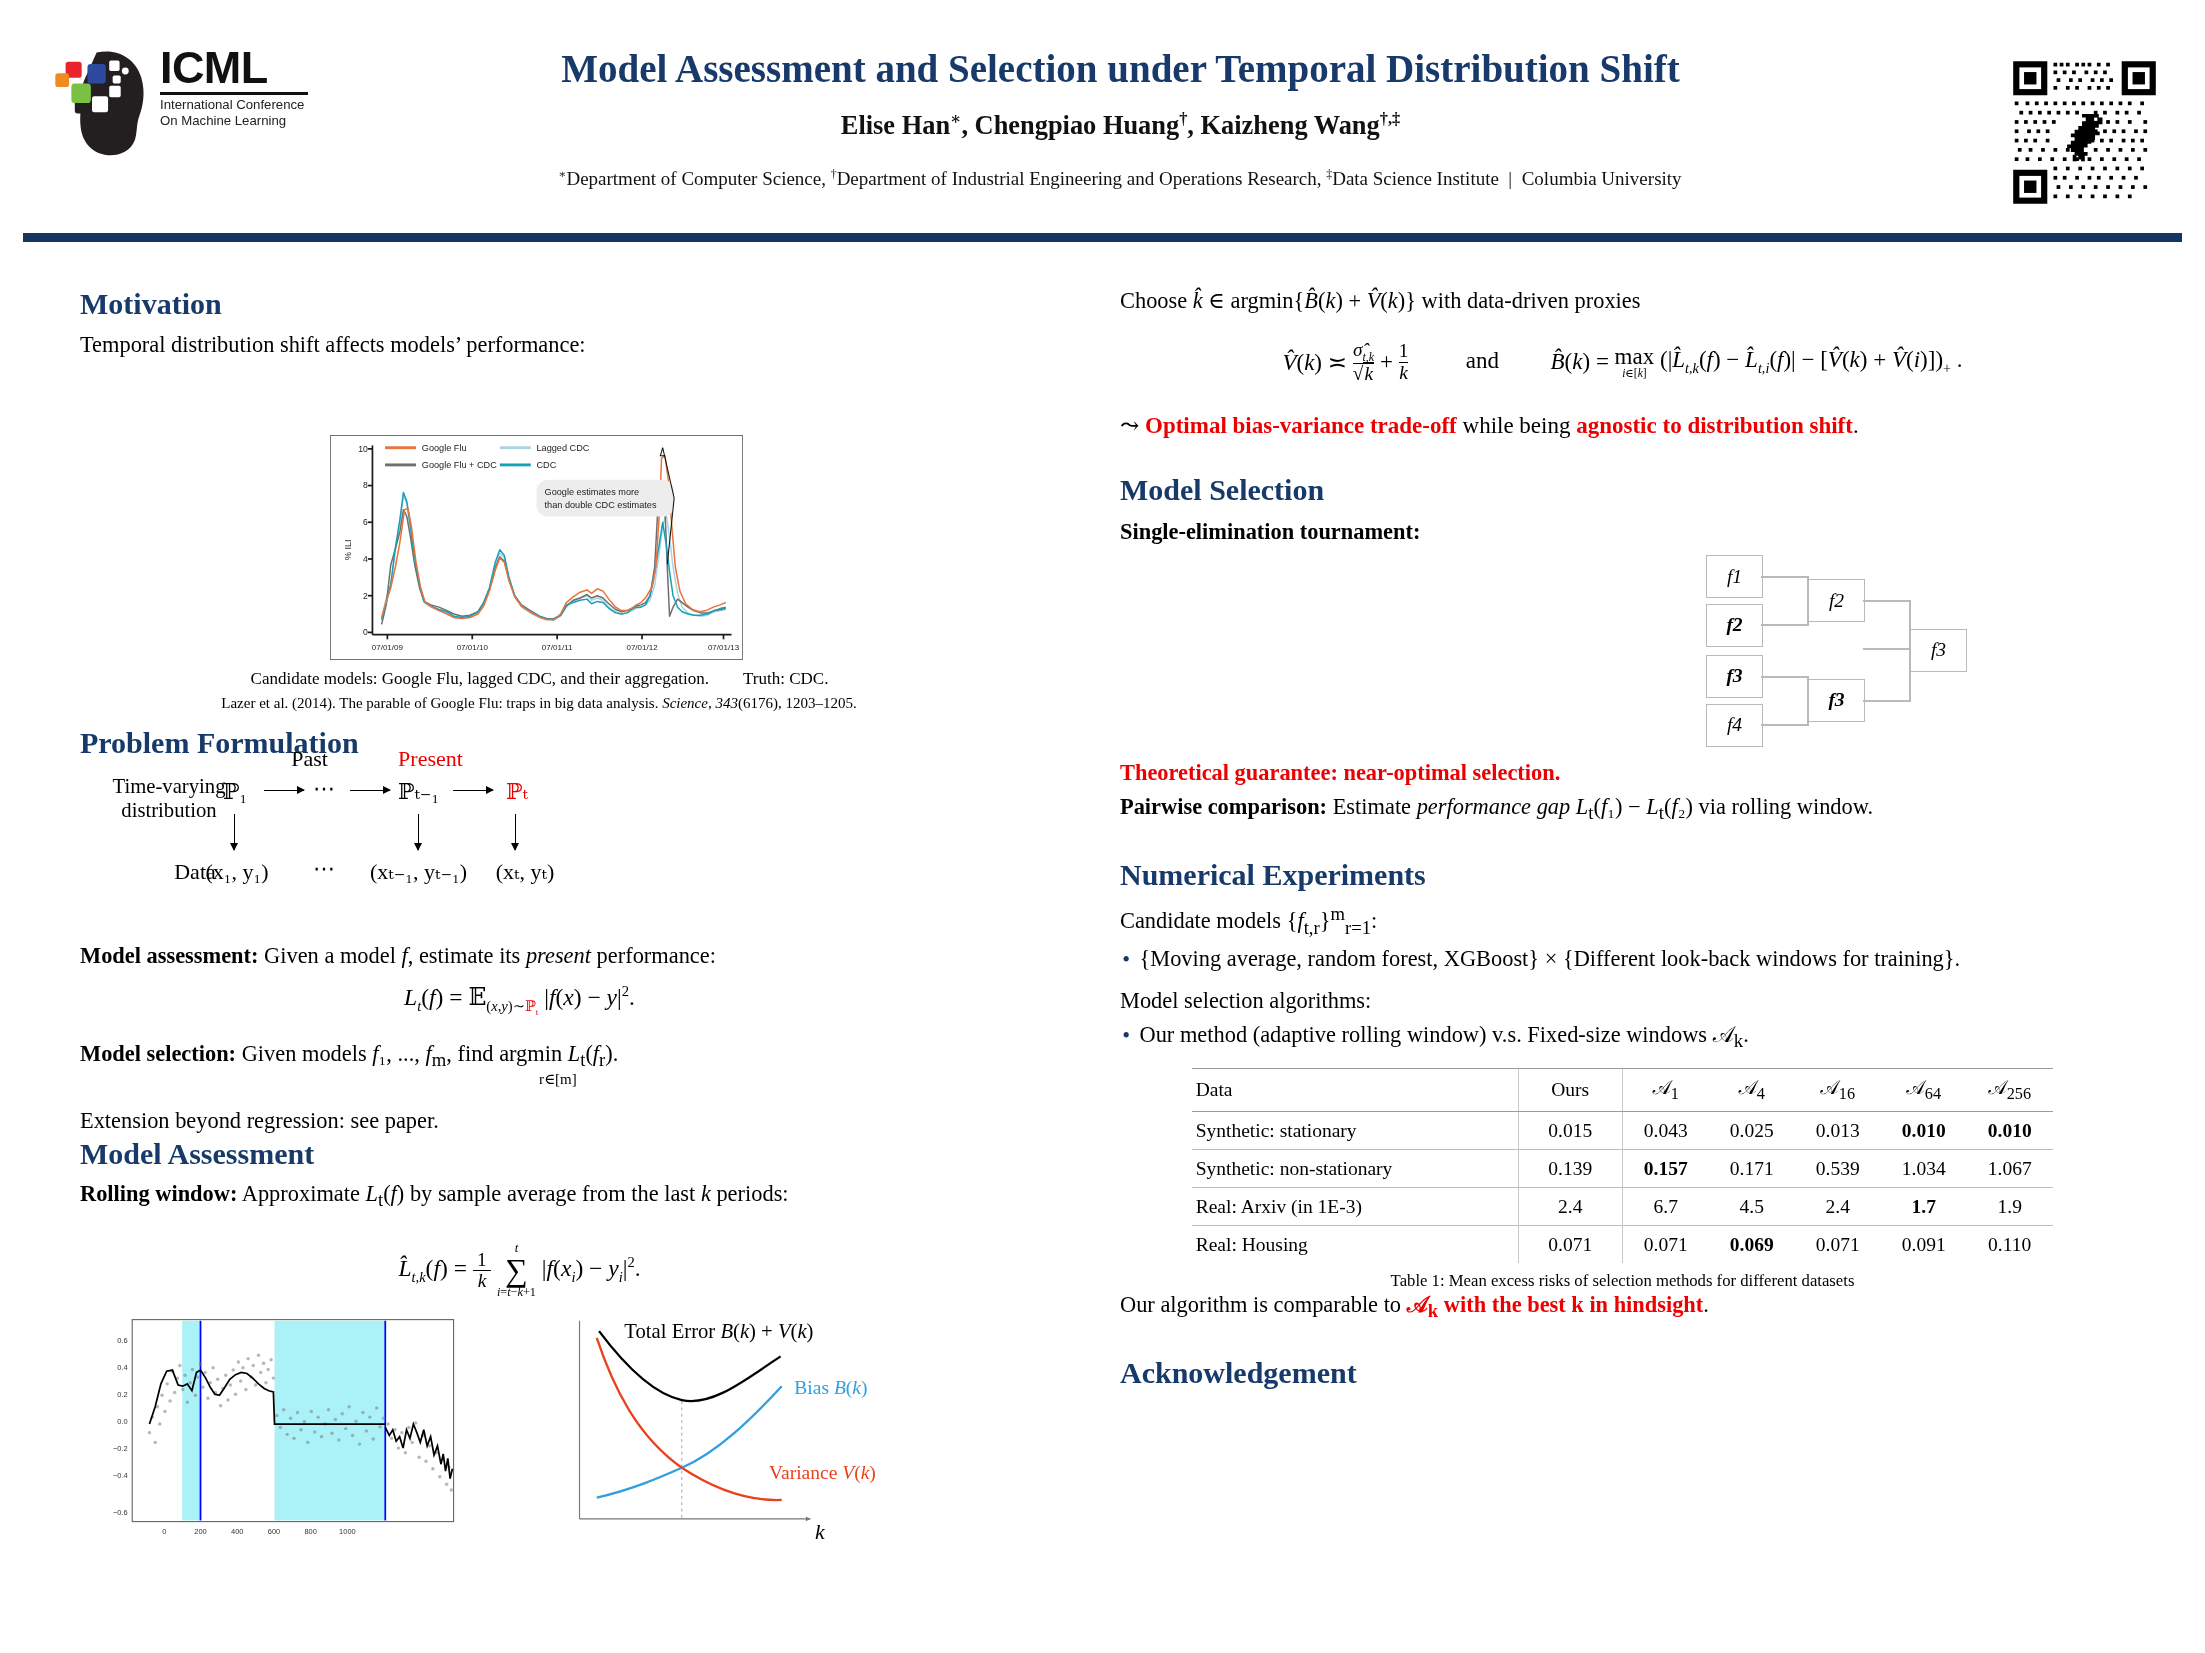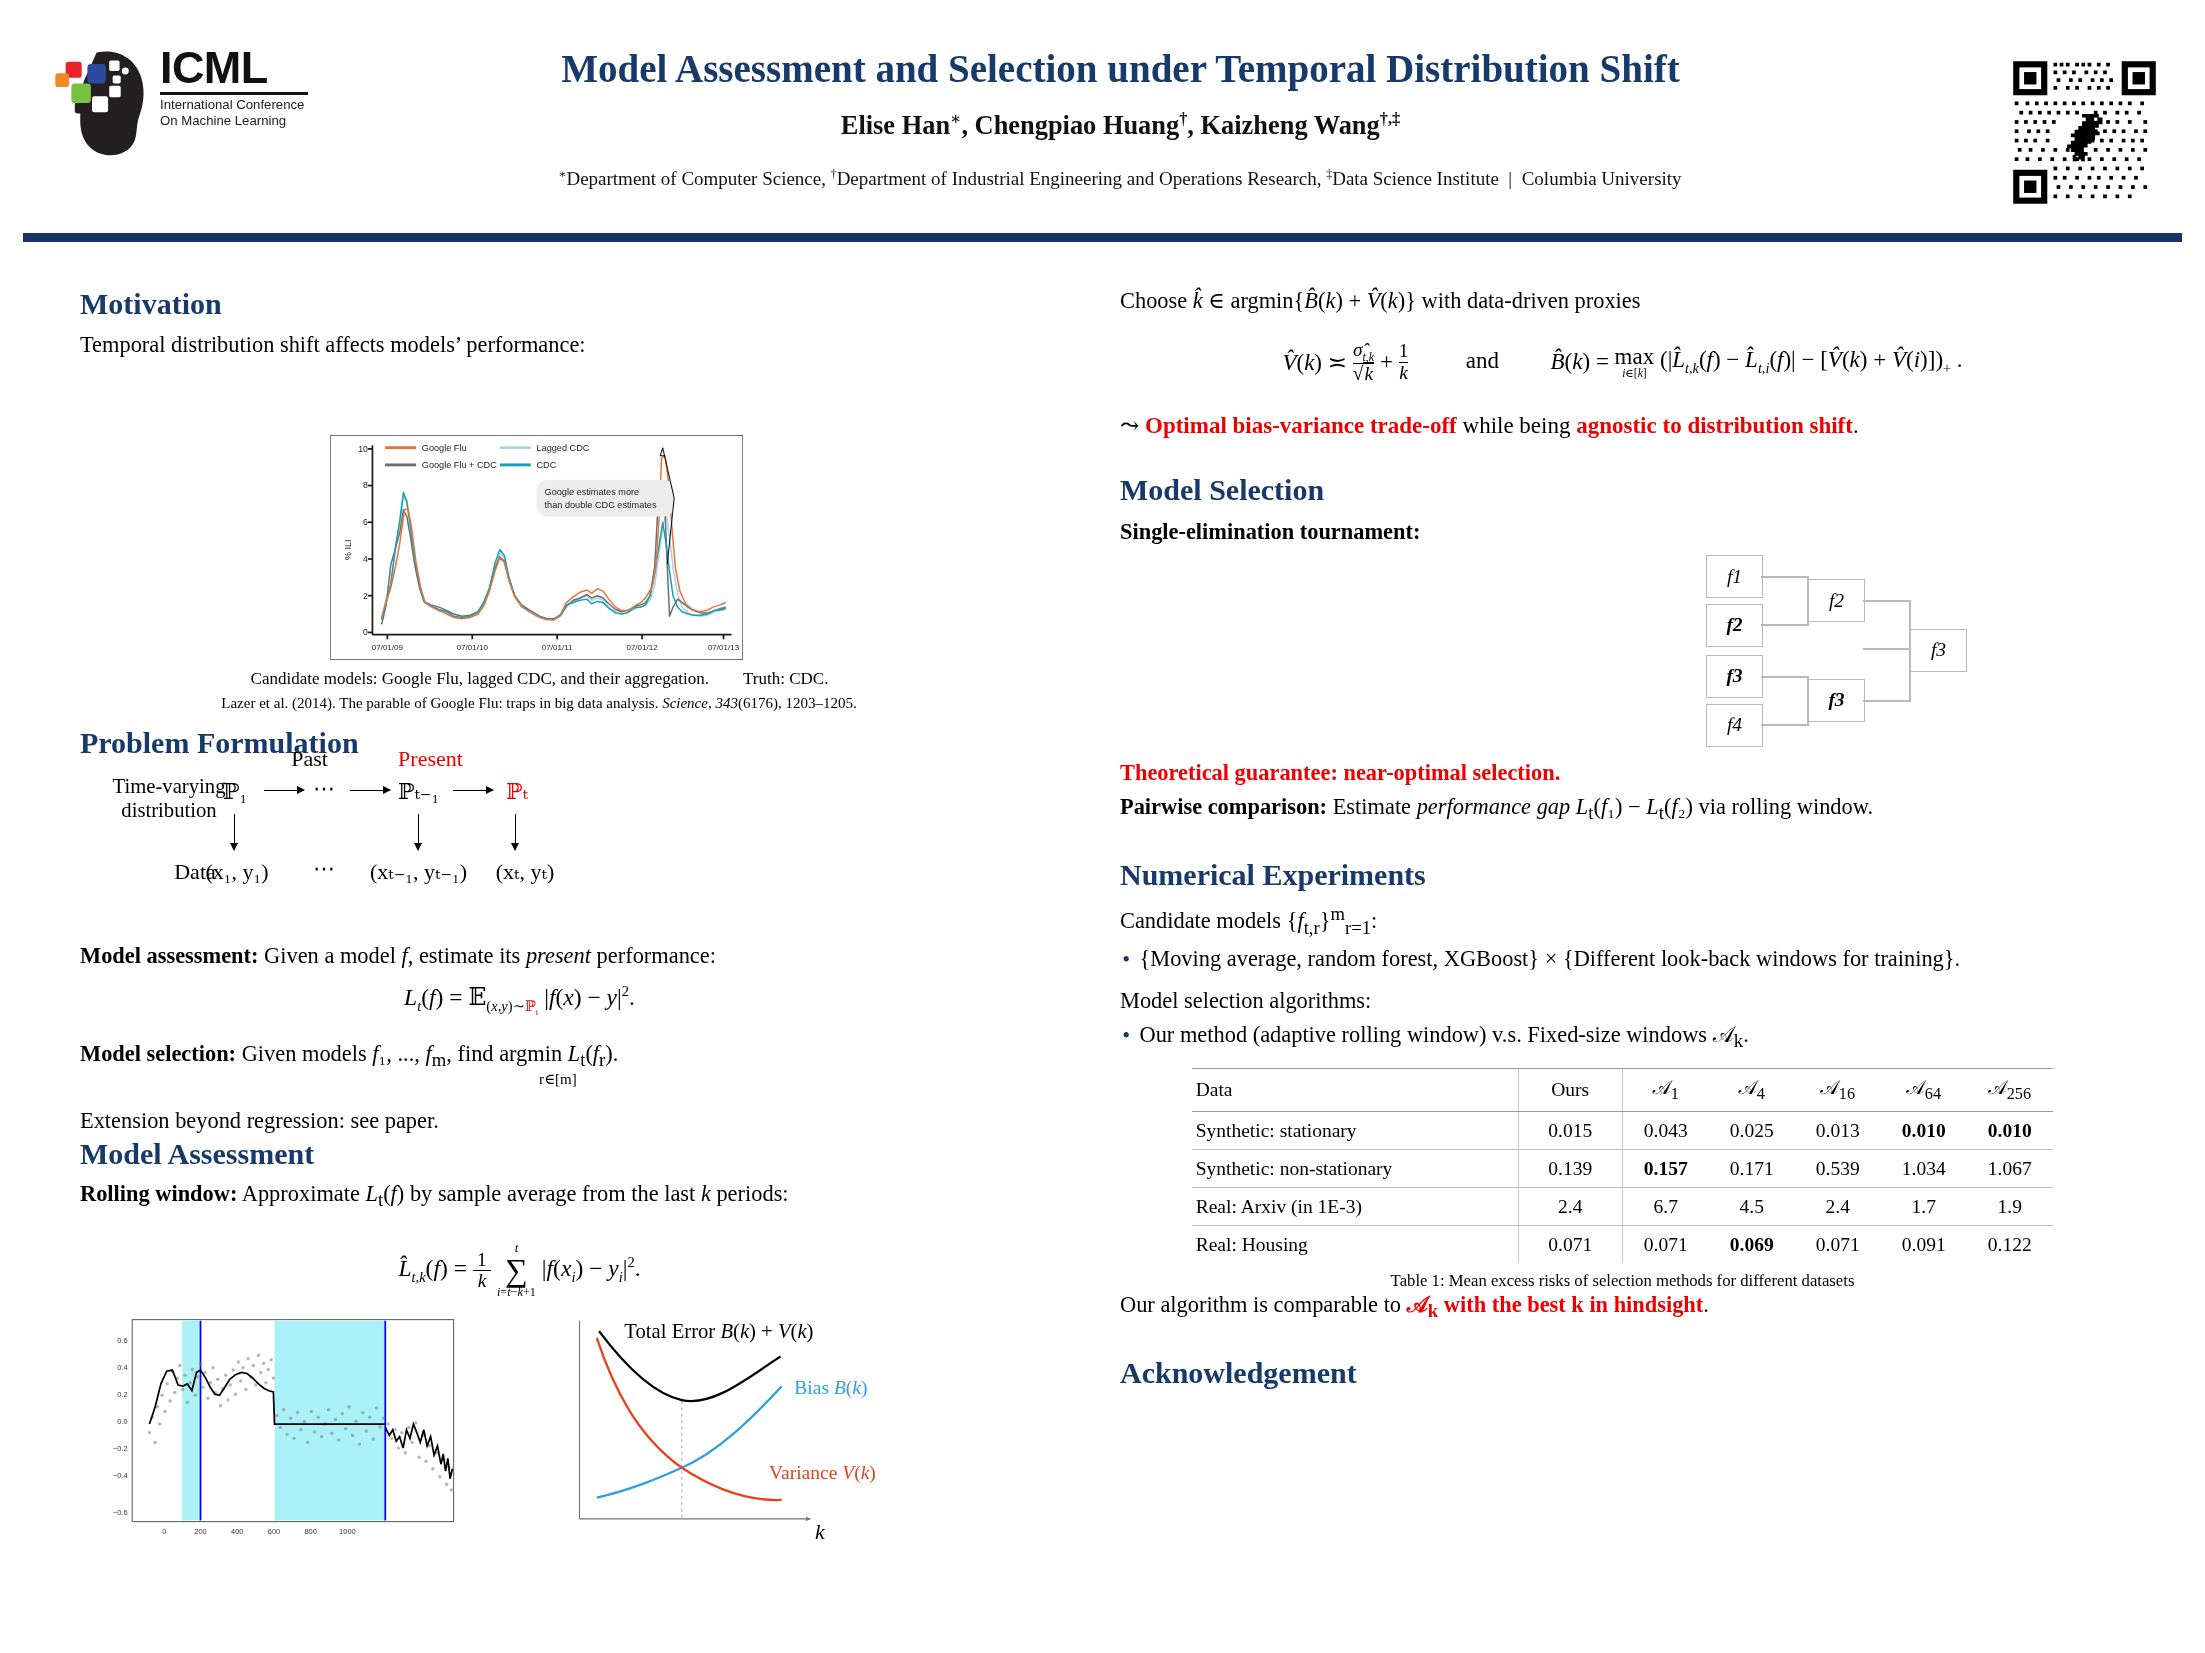--- a/index.html
+++ b/index.html
@@ -682,31 +682,31 @@
               <td style="border-top: 1.1px solid rgb(189, 189, 189);">0.539</td>
               <td style="border-top: 1.1px solid rgb(189, 189, 189);">1.034</td>
               <td style="border-top: 1.1px solid rgb(189, 189, 189);">1.067</td>
             </tr>
             <tr>
               <td class="lcell" style="border-top: 1.1px solid rgb(189, 189, 189);">Real:  Arxiv (in 1E-3)</td>
               <td class="vsep" style="border-top: 1.1px solid rgb(189, 189, 189);">2.4</td>
               <td class="vsep" style="border-top: 1.1px solid rgb(189, 189, 189);">6.7</td>
               <td style="border-top: 1.1px solid rgb(189, 189, 189);">4.5</td>
               <td style="border-top: 1.1px solid rgb(189, 189, 189);">2.4</td>
-              <td style="font-weight: normal; border-top: 1.1px solid rgb(189, 189, 189);">1.7</td>
+              <td style="font-weight: bold; border-top: 1.1px solid rgb(189, 189, 189);">1.7</td>
               <td style="border-top: 1.1px solid rgb(189, 189, 189);">1.9</td>
             </tr>
             <tr>
               <td class="lcell" style="border-top: 1.1px solid rgb(189, 189, 189);">Real:  Housing</td>
               <td class="vsep" style="border-top: 1.1px solid rgb(189, 189, 189);">0.071</td>
               <td class="vsep" style="border-top: 1.1px solid rgb(189, 189, 189);">0.071</td>
               <td style="font-weight: bold; border-top: 1.1px solid rgb(189, 189, 189);">0.069</td>
               <td style="border-top: 1.1px solid rgb(189, 189, 189);">0.071</td>
               <td style="border-top: 1.1px solid rgb(189, 189, 189);">0.091</td>
-              <td style="border-top: 1.1px solid rgb(189, 189, 189);">0.122</td>
+              <td style="border-top: 1.1px solid rgb(189, 189, 189);">0.110</td>
             </tr>
           </tbody>
     </table>
   </div>
   <div class="tblcap">Table 1: Mean excess risks of selection methods for different datasets</div>
 
   <p class="body" style="margin-top:0;">
     <span>Our algorithm is comparable to </span><span class="redb">𝒜<sub>k</sub> with the best k in hindsight</span><span>.</span>
   </p>
 

